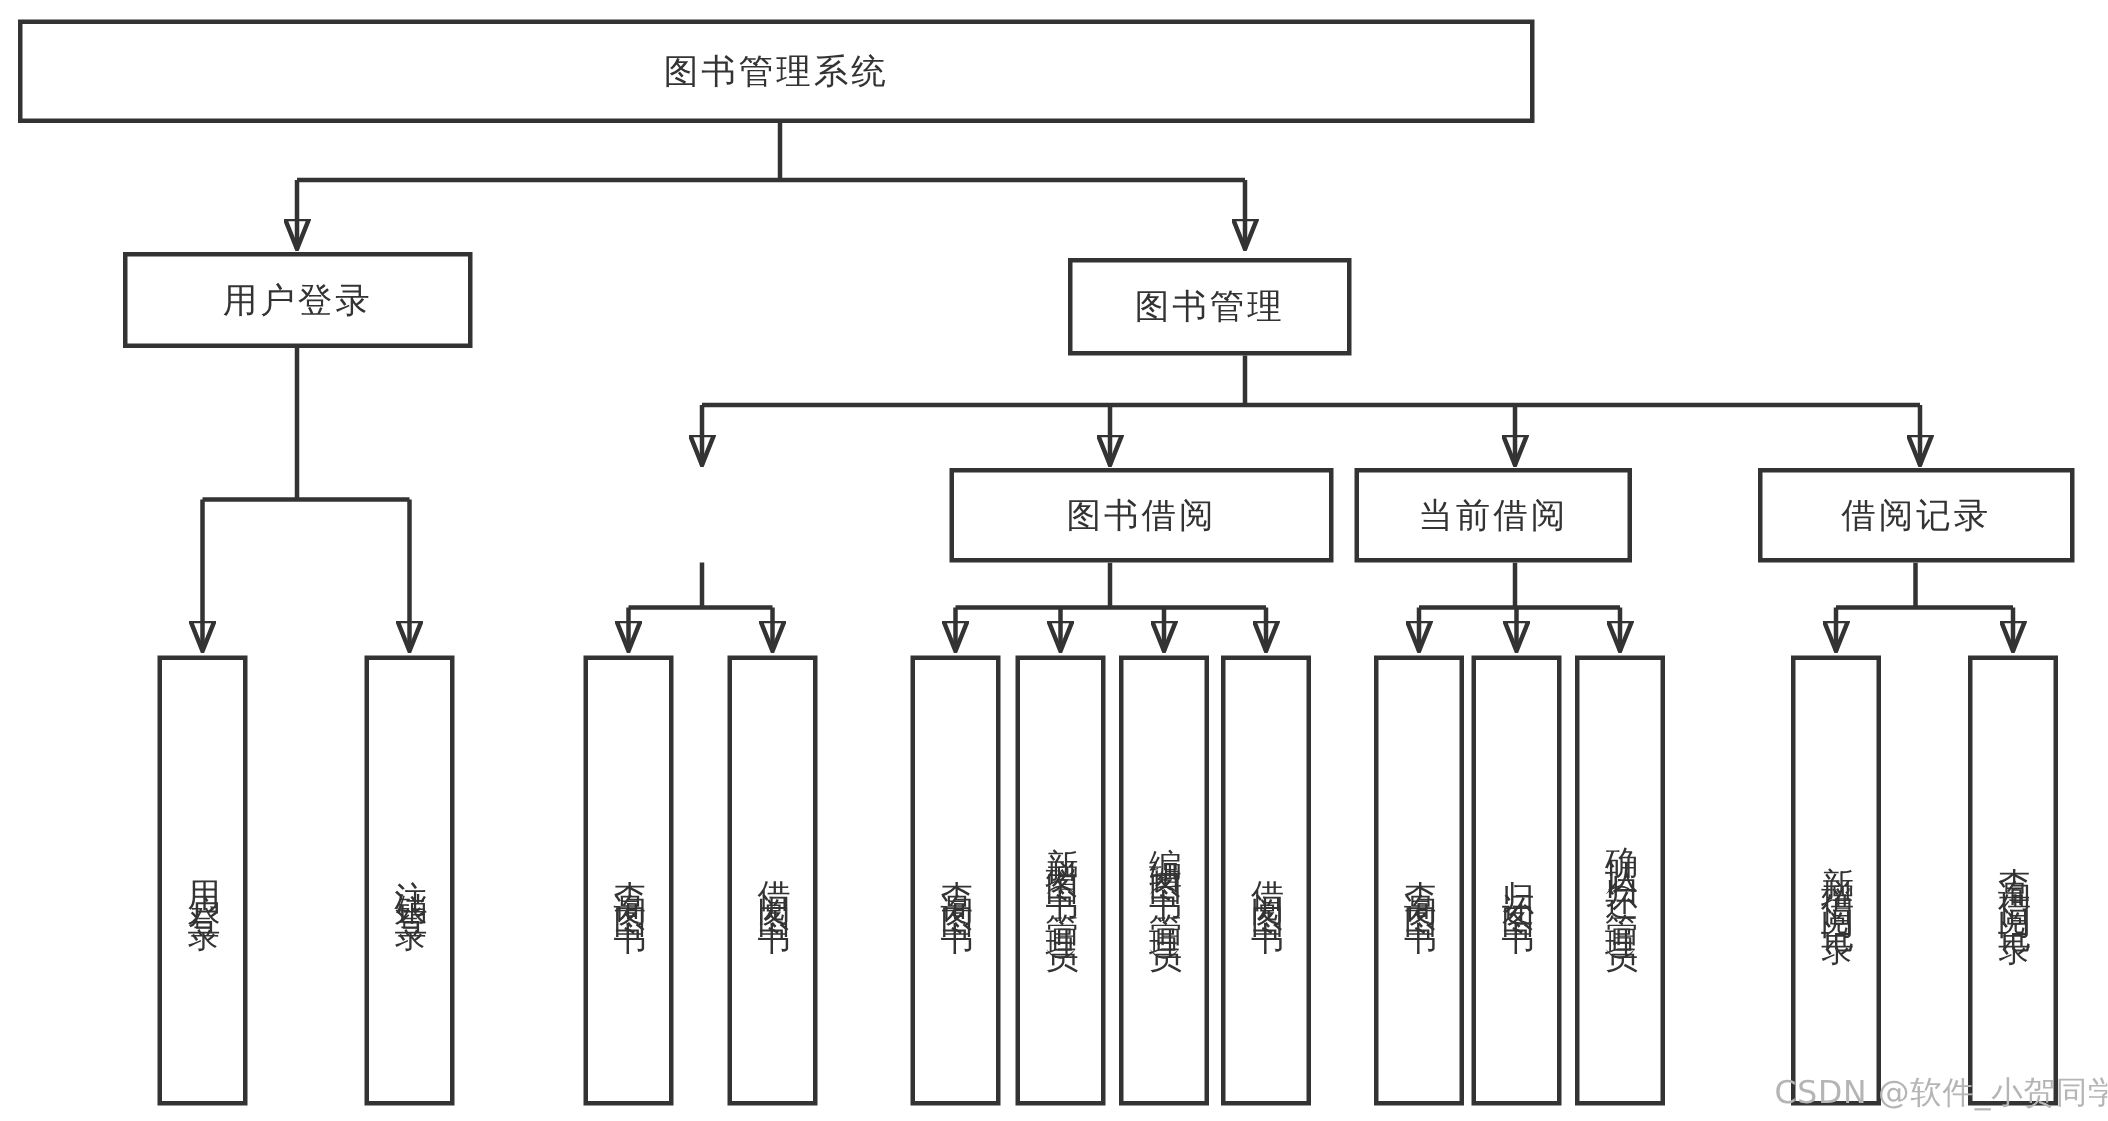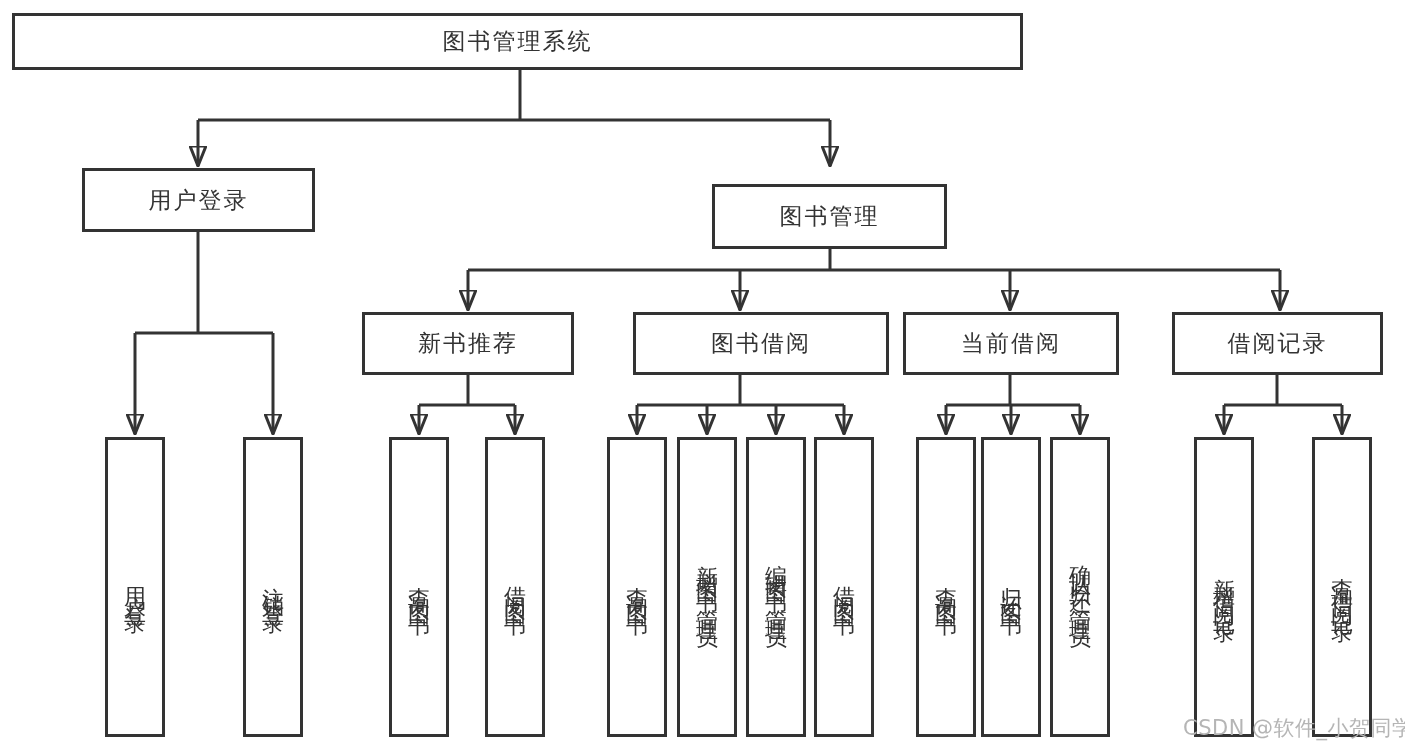--- a/index.html
+++ b/index.html
@@ -111,38 +111,35 @@
     </g>
 
     <g>
       <path d="M1277 375 L1277 405"></path>
       <path d="M1224 405 L1342 405"></path>
       <path d="M1224 405 L1224 434" marker-end="url(#arrow)"></path>
       <path d="M1342 405 L1342 434" marker-end="url(#arrow)"></path>
     </g>
   </svg>
 
-  <div class="box hbox" style="left:12px; top:13px; width:1011px; height:57px;">
+  <div class="box hbox" style="left:12px; top:13px; width:1011px; height:69px;">
     <span>图书管理系统</span>
   </div>
 
   <div class="box hbox" style="left:82px; top:168px; width:233px; height:64px;">
     <span>用户登录</span>
   </div>
-  <div class="box hbox" style="left:712px; top:184px; width:235px; height:65px;">
+  <div class="box hbox" style="left:712px; top:172px; width:189px; height:65px;">
     <span>图书管理</span>
   </div>
 
-  <div class="box hbox" style="left:362px; top:312px; width:212px; height:63px;">
-    <span>新书推荐</span>
-  </div>
   <div class="box hbox" style="left:633px; top:312px; width:256px; height:63px;">
     <span>图书借阅</span>
   </div>
-  <div class="box hbox" style="left:903px; top:312px; width:216px; height:63px;">
+  <div class="box hbox" style="left:903px; top:312px; width:185px; height:63px;">
     <span>当前借阅</span>
   </div>
   <div class="box hbox" style="left:1172px; top:312px; width:211px; height:63px;">
     <span>借阅记录</span>
   </div>
 
   <div class="box leaf" style="left:105px;">
     <span class="vtext">用户登录</span>
   </div>
   <div class="box leaf" style="left:243px;">

